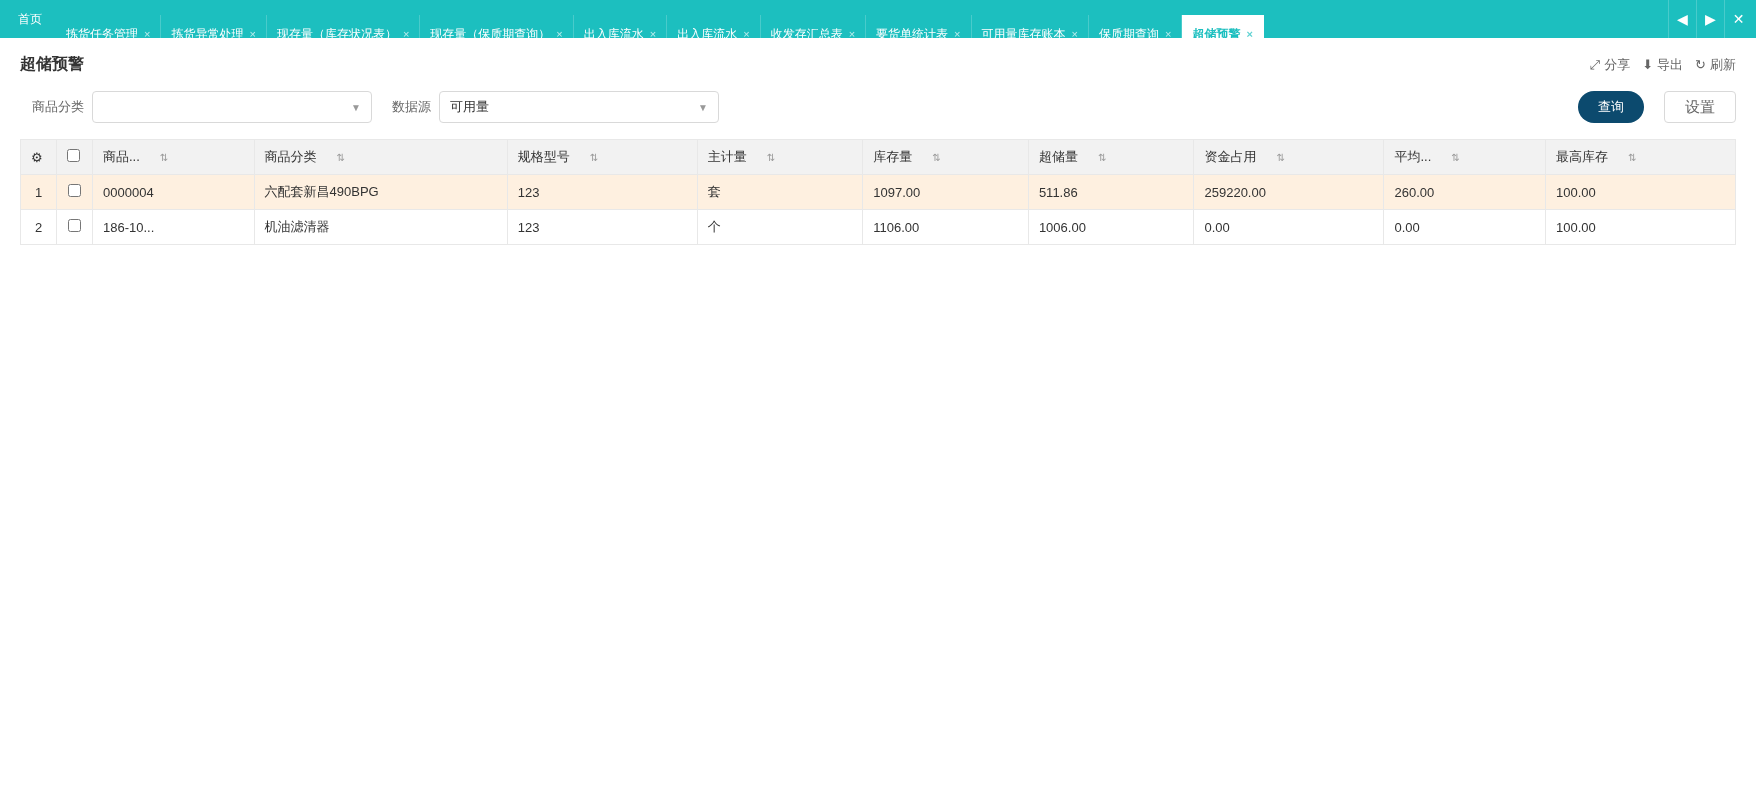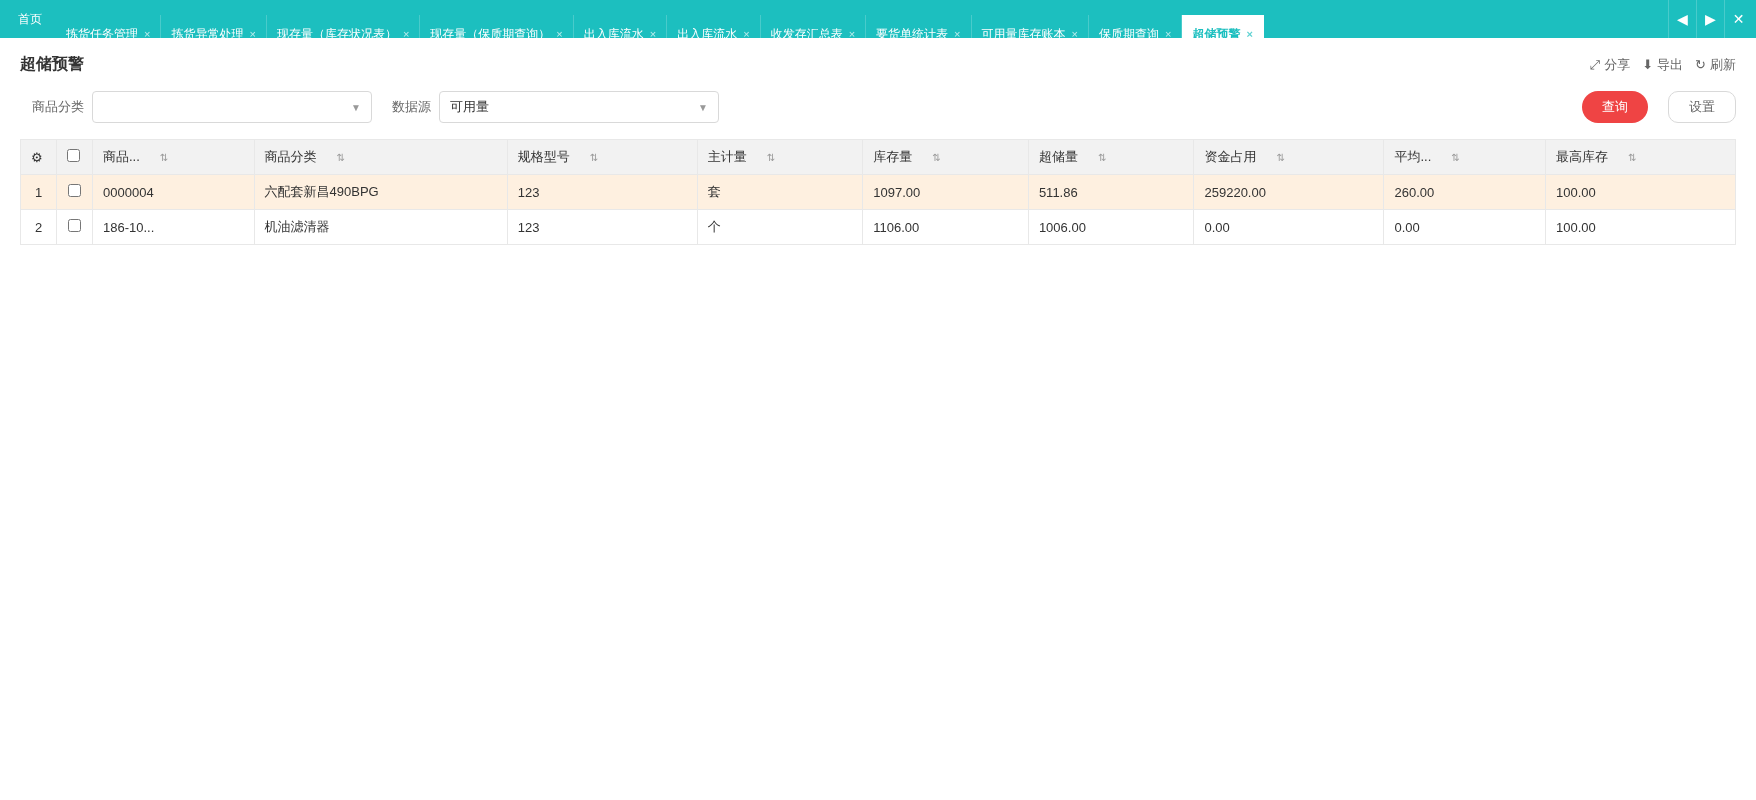--- a/index.html
+++ b/index.html
@@ -120,39 +120,39 @@
       border: 1px solid #d9d9d9;
       border-radius: 4px;
       padding: 0 10px;
       background: #fff;
       cursor: pointer;
       font-size: 13px;
       color: #333;
     }
     .chevron-icon { color: #999; font-size: 10px; }
     .btn-query {
-      background: #ef4444;
+      background: #0c4a6e;
       color: #fff;
       border: none;
       border-radius: 16px;
       padding: 0 20px;
       height: 32px;
       cursor: pointer;
       font-size: 13px;
       margin-left: auto;
     }
     .btn-settings {
       background: #fff;
       color: #666;
       border: 1px solid #d9d9d9;
-      border-radius: 10px;
+      border-radius: 4px;
       padding: 0 20px;
       height: 32px;
       cursor: pointer;
-      font-size: 13px;
+      font-size: 15px;
     }
 
     
     .data-table {
       width: 100%;
       border-collapse: collapse;
       font-size: 13px;
     }
     .data-table th {
       background: #f2f2f2;

